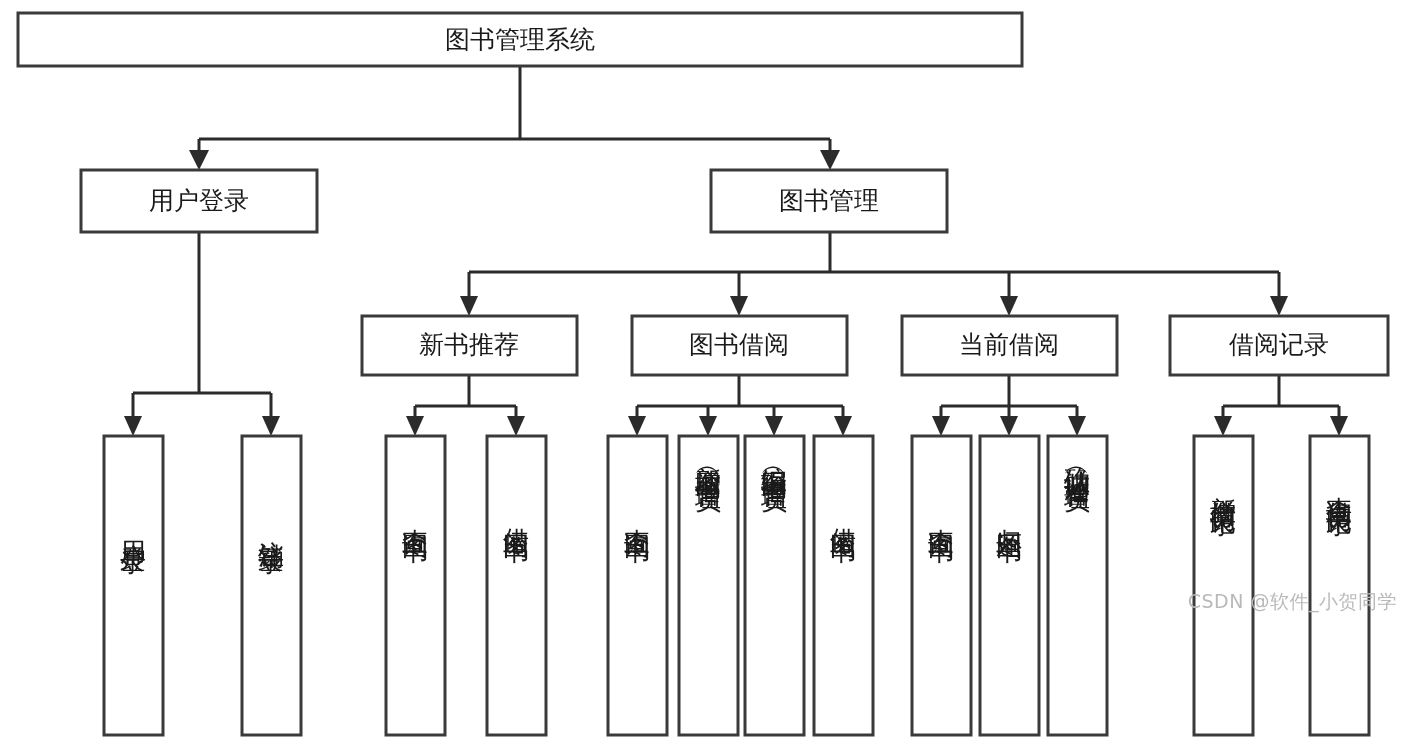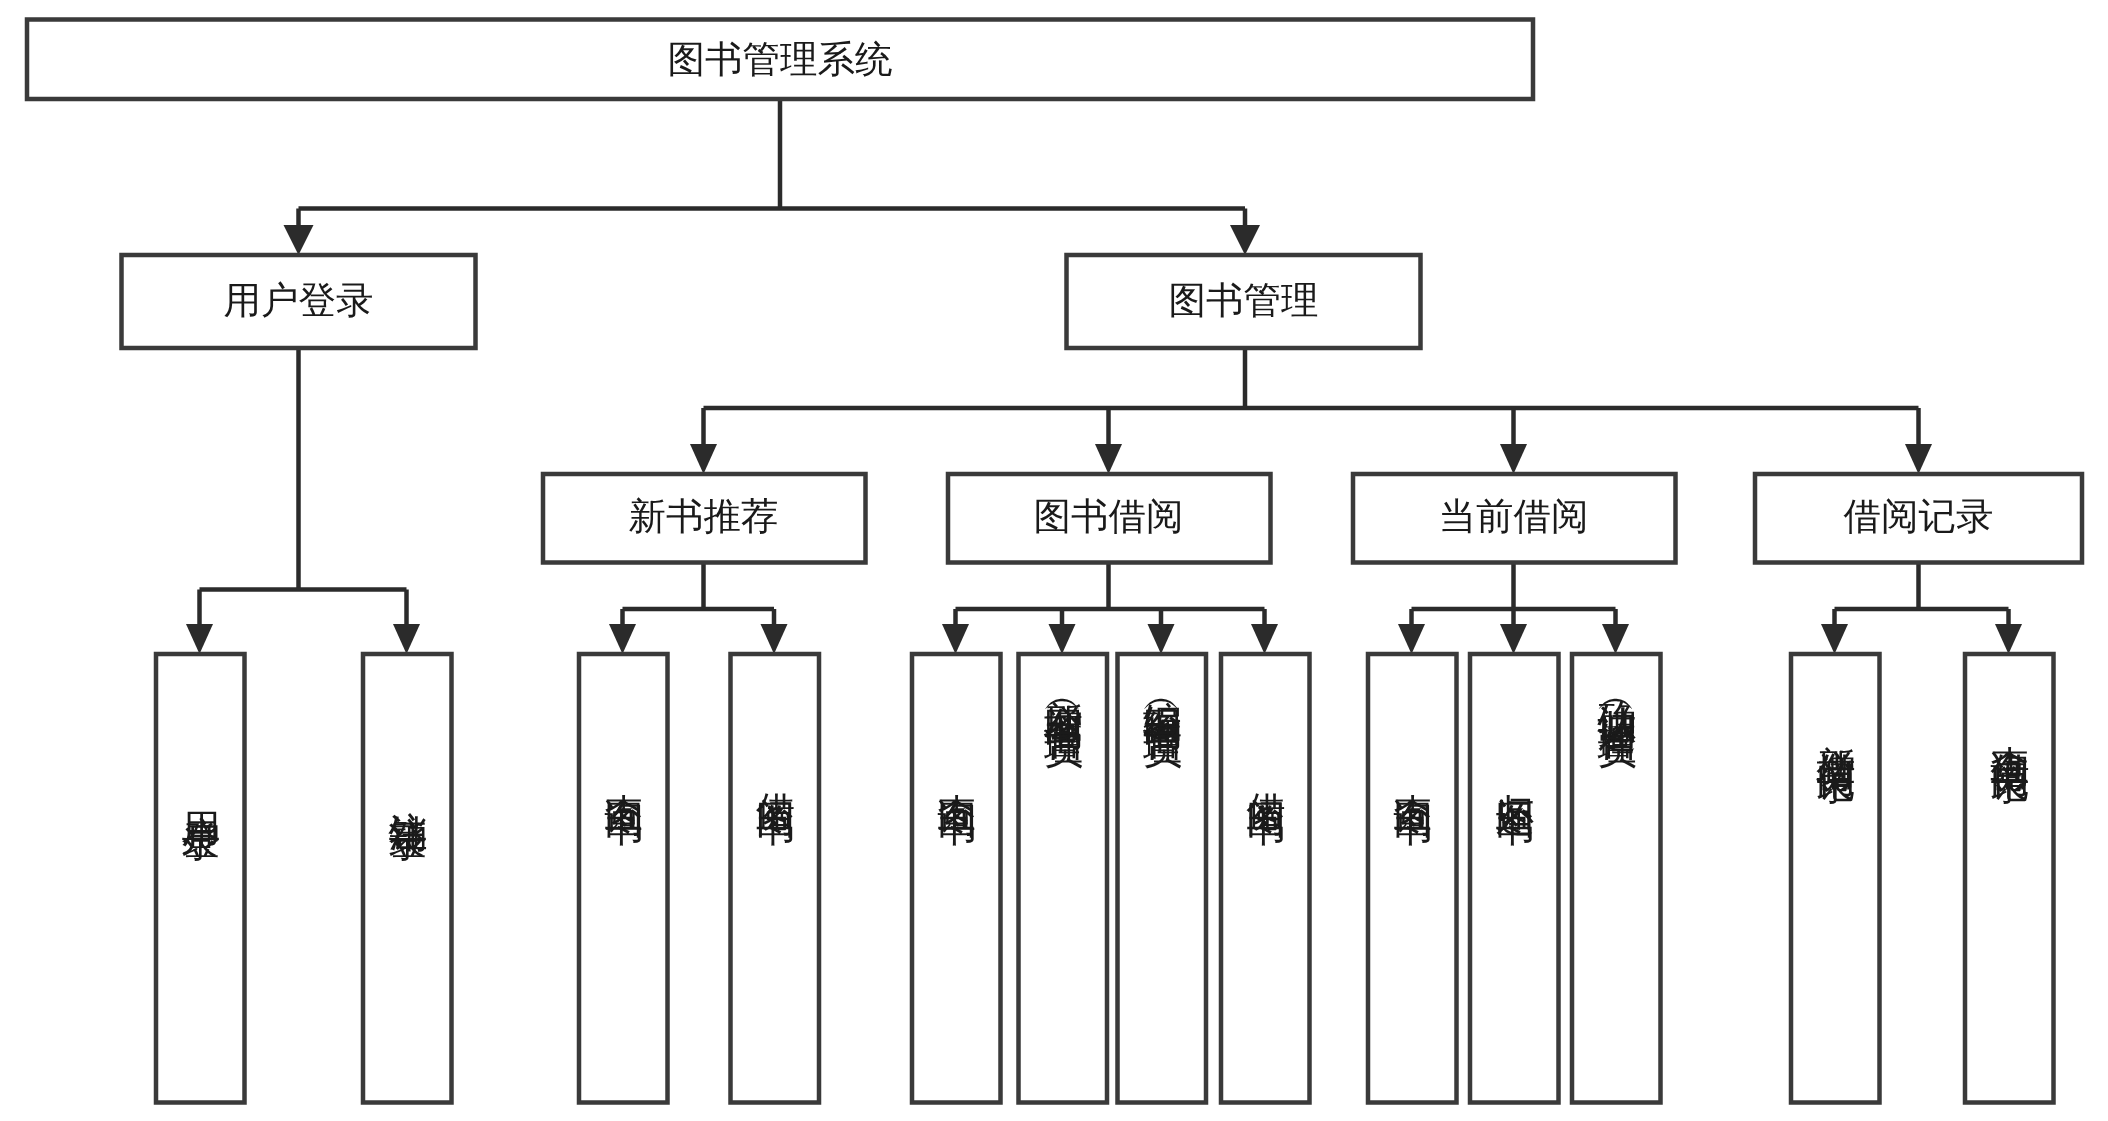--- a/index.html
+++ b/index.html
@@ -267,14 +267,15 @@
     <span class="vlabel-text">确认归还（管理员）</span>
   </div>
 
   <div class="vlabel-wrap" style="left:1194px; top:436px; width:59px; height:299px; padding-top:40px;">
     <span class="vlabel-text">新增借阅记录</span>
   </div>
   <div class="vlabel-wrap" style="left:1310px; top:436px; width:59px; height:299px; padding-top:40px;">
     <span class="vlabel-text">查询借阅记录</span>
   </div>
 
+  <div class="watermark">CSDN @软件_小贺同学</div>
 
 </div>
 
 </body></html>

